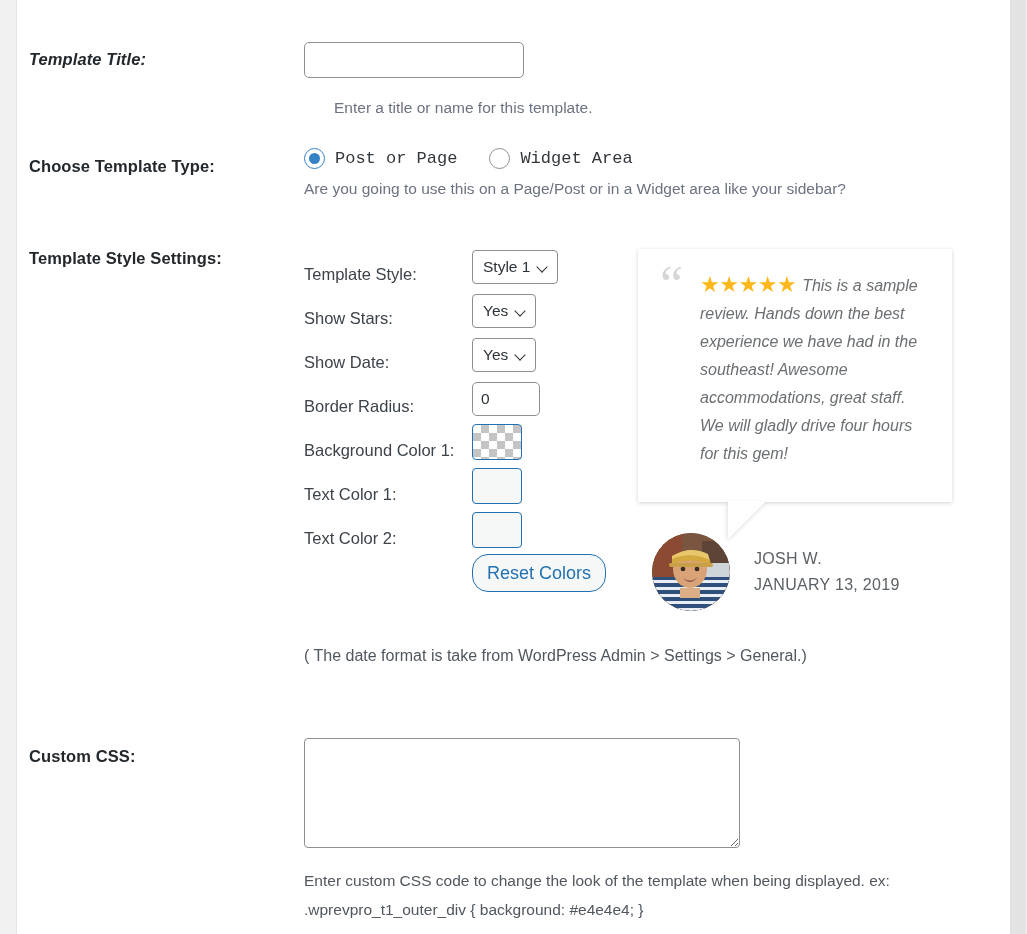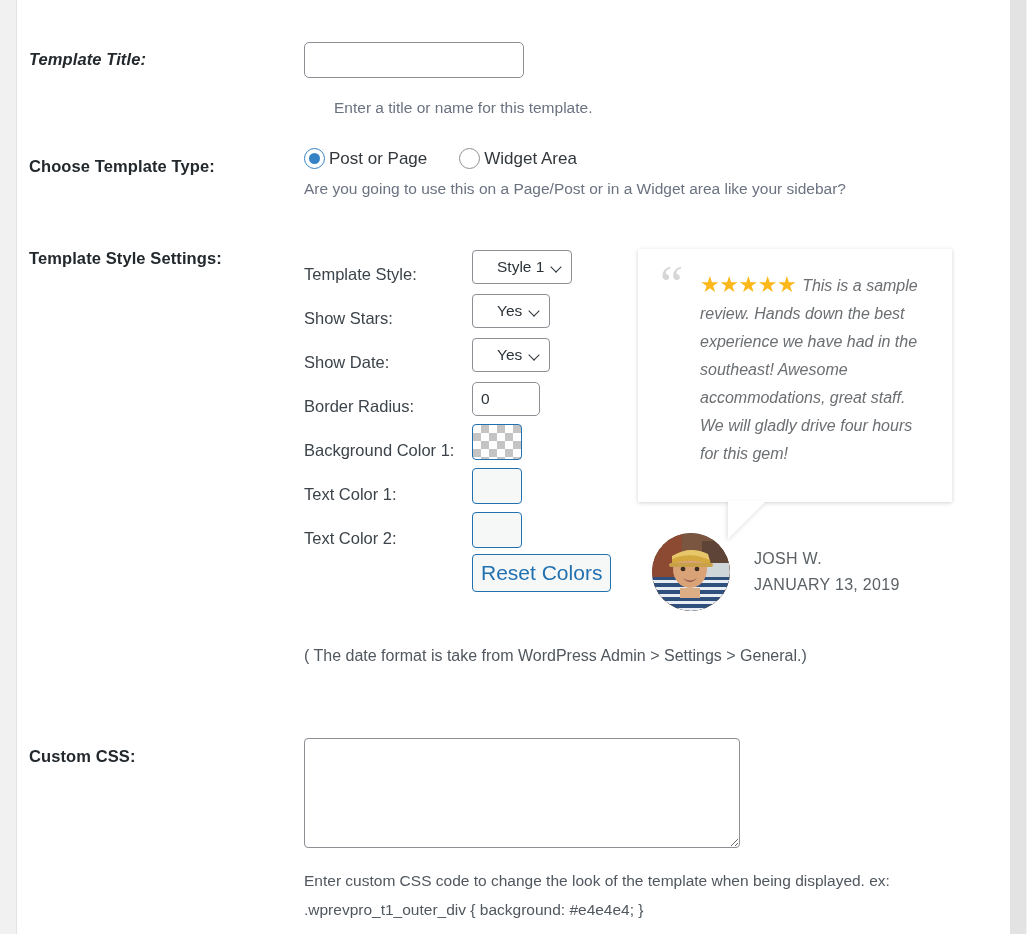--- a/index.html
+++ b/index.html
@@ -127,22 +127,23 @@
   .radio.checked::after {
     content: "";
     width: 11px; height: 11px;
     border-radius: 50%;
     background: #3582c4;
     display: block;
   }
   .radio-label {
     font-size: 17px;
     color: #32373c;
-    margin-left: 4px;
-    white-space: nowrap;
+    margin-left: 10px;
+    white-space: nowrap;
+    font-family: Liberation Mono, monospace;
   }
   .radio-gap { width: 32px; }
 
   
   .settings {
     position: relative;
   }
   .setting-row {
     display: flex;
     align-items: flex-end;
@@ -155,21 +156,21 @@
     white-space: nowrap;
   }
   .select {
     height: 34px;
     box-sizing: border-box;
     border: 1px solid #8c8f94;
     border-radius: 4px;
     background: #fff;
     display: inline-flex;
     align-items: center;
-    padding: 0 8px 0 24px;
+    padding: 0 8px 0 10px;
     gap: 8px;
     font-size: 15.5px;
     color: #2c3338;
     cursor: pointer;
   }
   .chev {
     width: 11px; height: 11px;
     position: relative;
     flex: none;
   }
@@ -212,26 +213,26 @@
     background-image:
       linear-gradient(45deg, #c4c4c4 25%, transparent 25%, transparent 75%, #c4c4c4 75%),
       linear-gradient(45deg, #c4c4c4 25%, transparent 25%, transparent 75%, #c4c4c4 75%);
     background-size: 16px 16px;
     background-position: 0 0, 8px 8px;
   }
   .reset-btn {
     height: 38px;
     box-sizing: border-box;
     border: 1px solid #2271b1;
-    border-radius: 4px;
+    border-radius: 16px;
     background: #f6f7f7;
     color: #2271b1;
     font-family: "Liberation Sans", sans-serif;
-    font-size: 21px;
-    padding: 0 8px;
+    font-size: 18px;
+    padding: 0 14px;
     cursor: pointer;
   }
 
   
   #preview {
     position: absolute;
     left: 620px;
     top: 243px;
     width: 340px;
     height: 380px;

